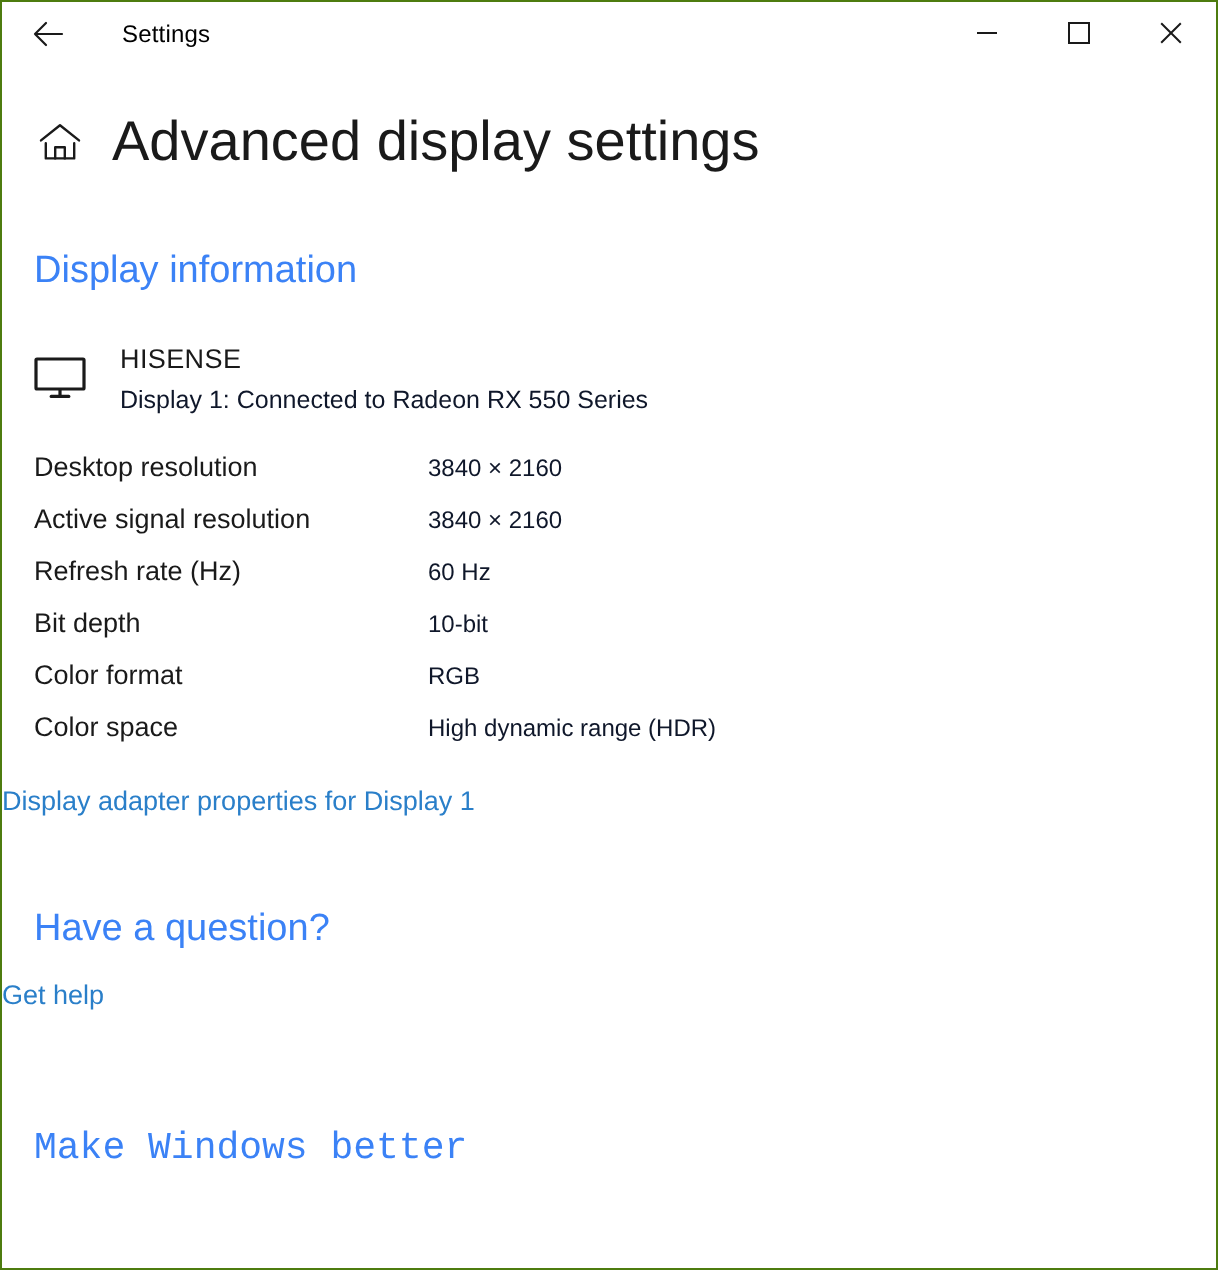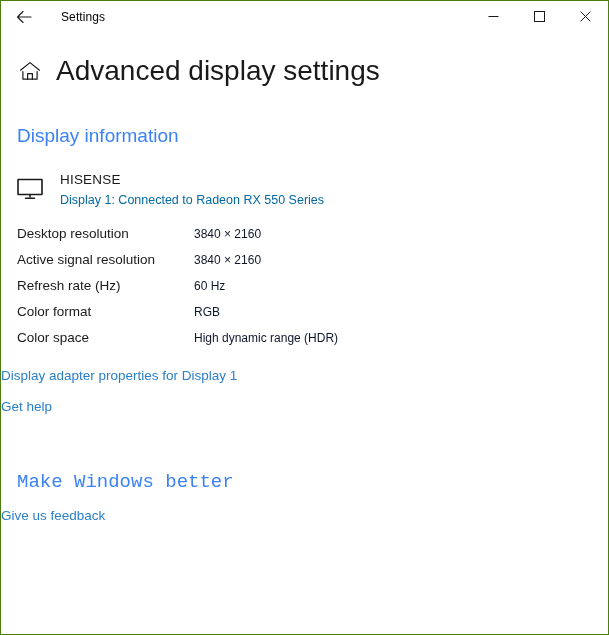--- a/index.html
+++ b/index.html
@@ -118,33 +118,34 @@
   }
   .display-text { margin-left: 13px; }
   .display-name {
     font-size: 13.5px;
     color: #1a1a1a;
     line-height: 16px;
     letter-spacing: 0.2px;
   }
   .display-sub {
     font-size: 12.5px;
-    color: #0369a1;
+    color: #0f172a;
     line-height: 16px;
     margin-top: 4px;
   }
 
   .info-table {
     margin-top: 18px;
     padding-left: 16px;
   }
   .info-row {
     display: flex;
     align-items: baseline;
     height: 26px;
+    gap: 20px;
   }
   .info-label {
     width: 177px;
     flex: none;
     font-size: 13.5px;
     color: #1a1a1a;
     white-space: nowrap;
   }
   .info-value {
     font-size: 12px;
@@ -246,36 +247,38 @@
       </div>
       <div class="info-row">
         <div class="info-label">Active signal resolution</div>
         <div class="info-value">3840 × 2160</div>
       </div>
       <div class="info-row">
         <div class="info-label">Refresh rate (Hz)</div>
         <div class="info-value">60 Hz</div>
       </div>
       <div class="info-row">
+        <div class="info-label">Bit depth</div>
+        <div class="info-value">10-bit</div>
+      </div>
+      <div class="info-row">
         <div class="info-label">Color format</div>
         <div class="info-value">RGB</div>
       </div>
       <div class="info-row">
         <div class="info-label">Color space</div>
         <div class="info-value">High dynamic range (HDR)</div>
       </div>
     </div>
 
     <div class="link-row adapter-link-row">
       <a class="link" href="#">Display adapter properties for Display 1</a>
     </div>
 
+    <h2 class="section-heading qa-heading">Have a question?</h2>
     <div class="link-row qa-link-row">
       <a class="link" href="#">Get help</a>
     </div>
 
     <h2 class="section-heading mwb-heading">Make Windows better</h2>
-    <div class="link-row mwb-link-row">
-      <a class="link" href="#">Give us feedback</a>
-    </div>
 
   </div>
 </div>
 
 </body></html>

